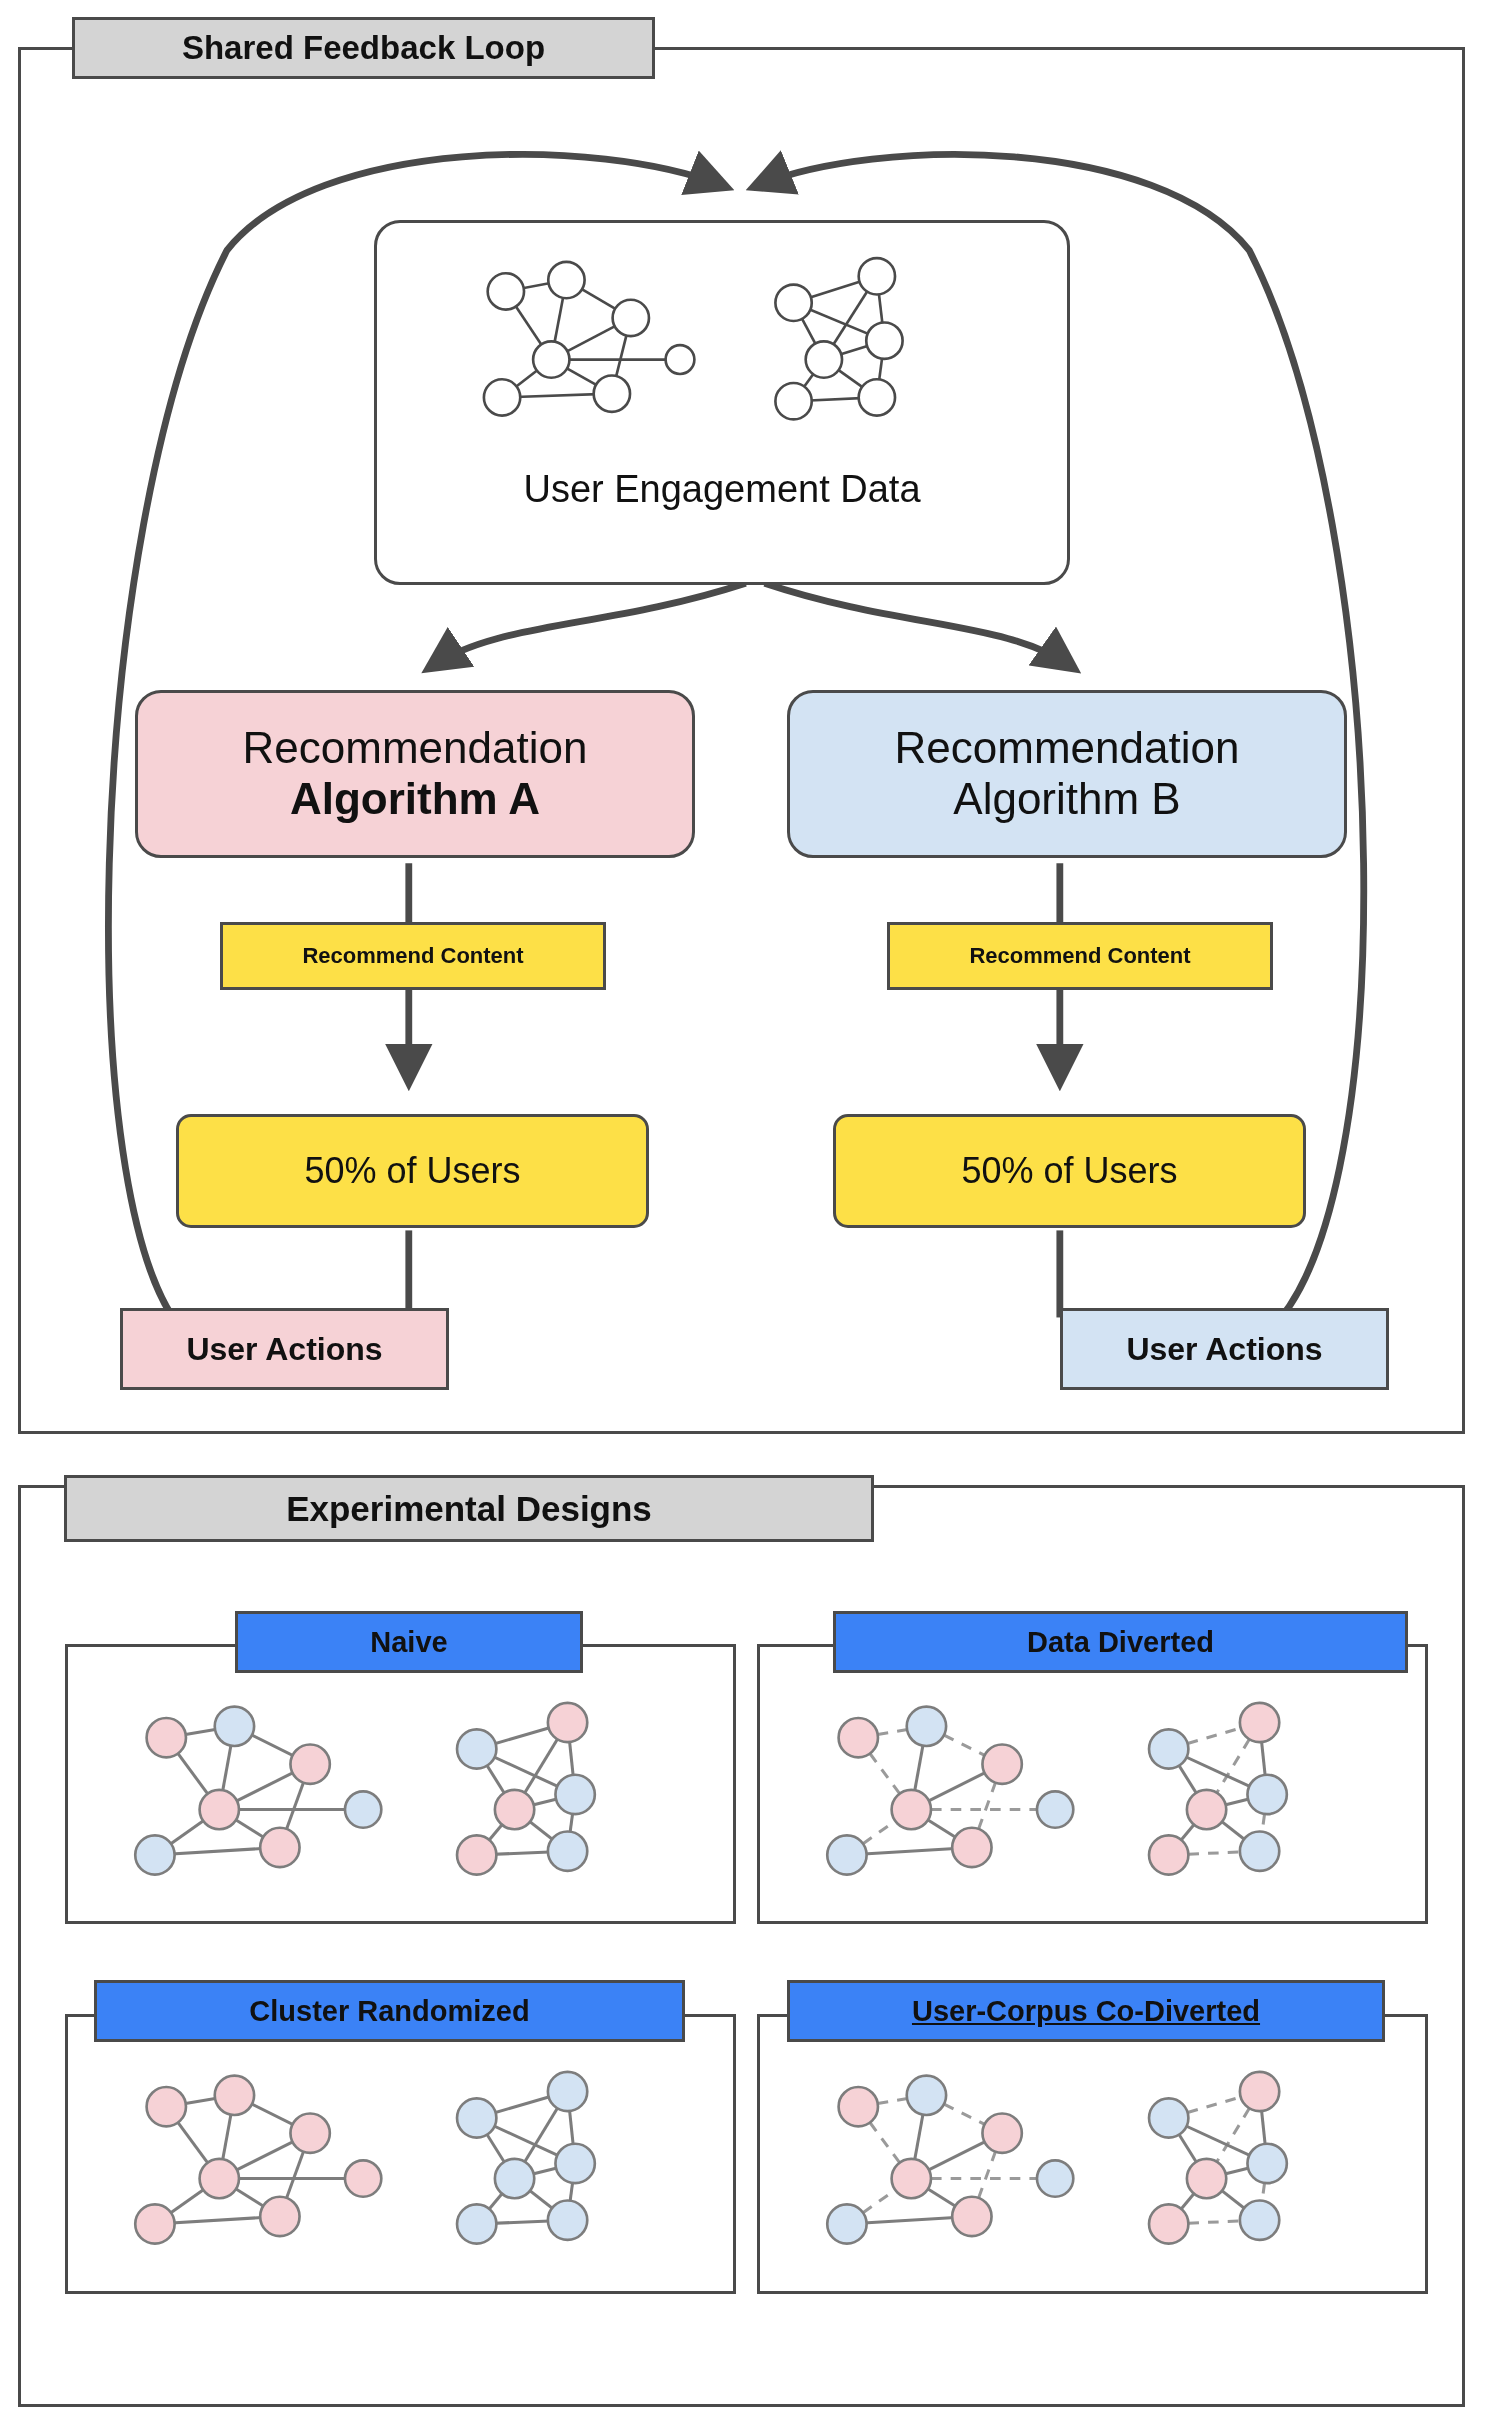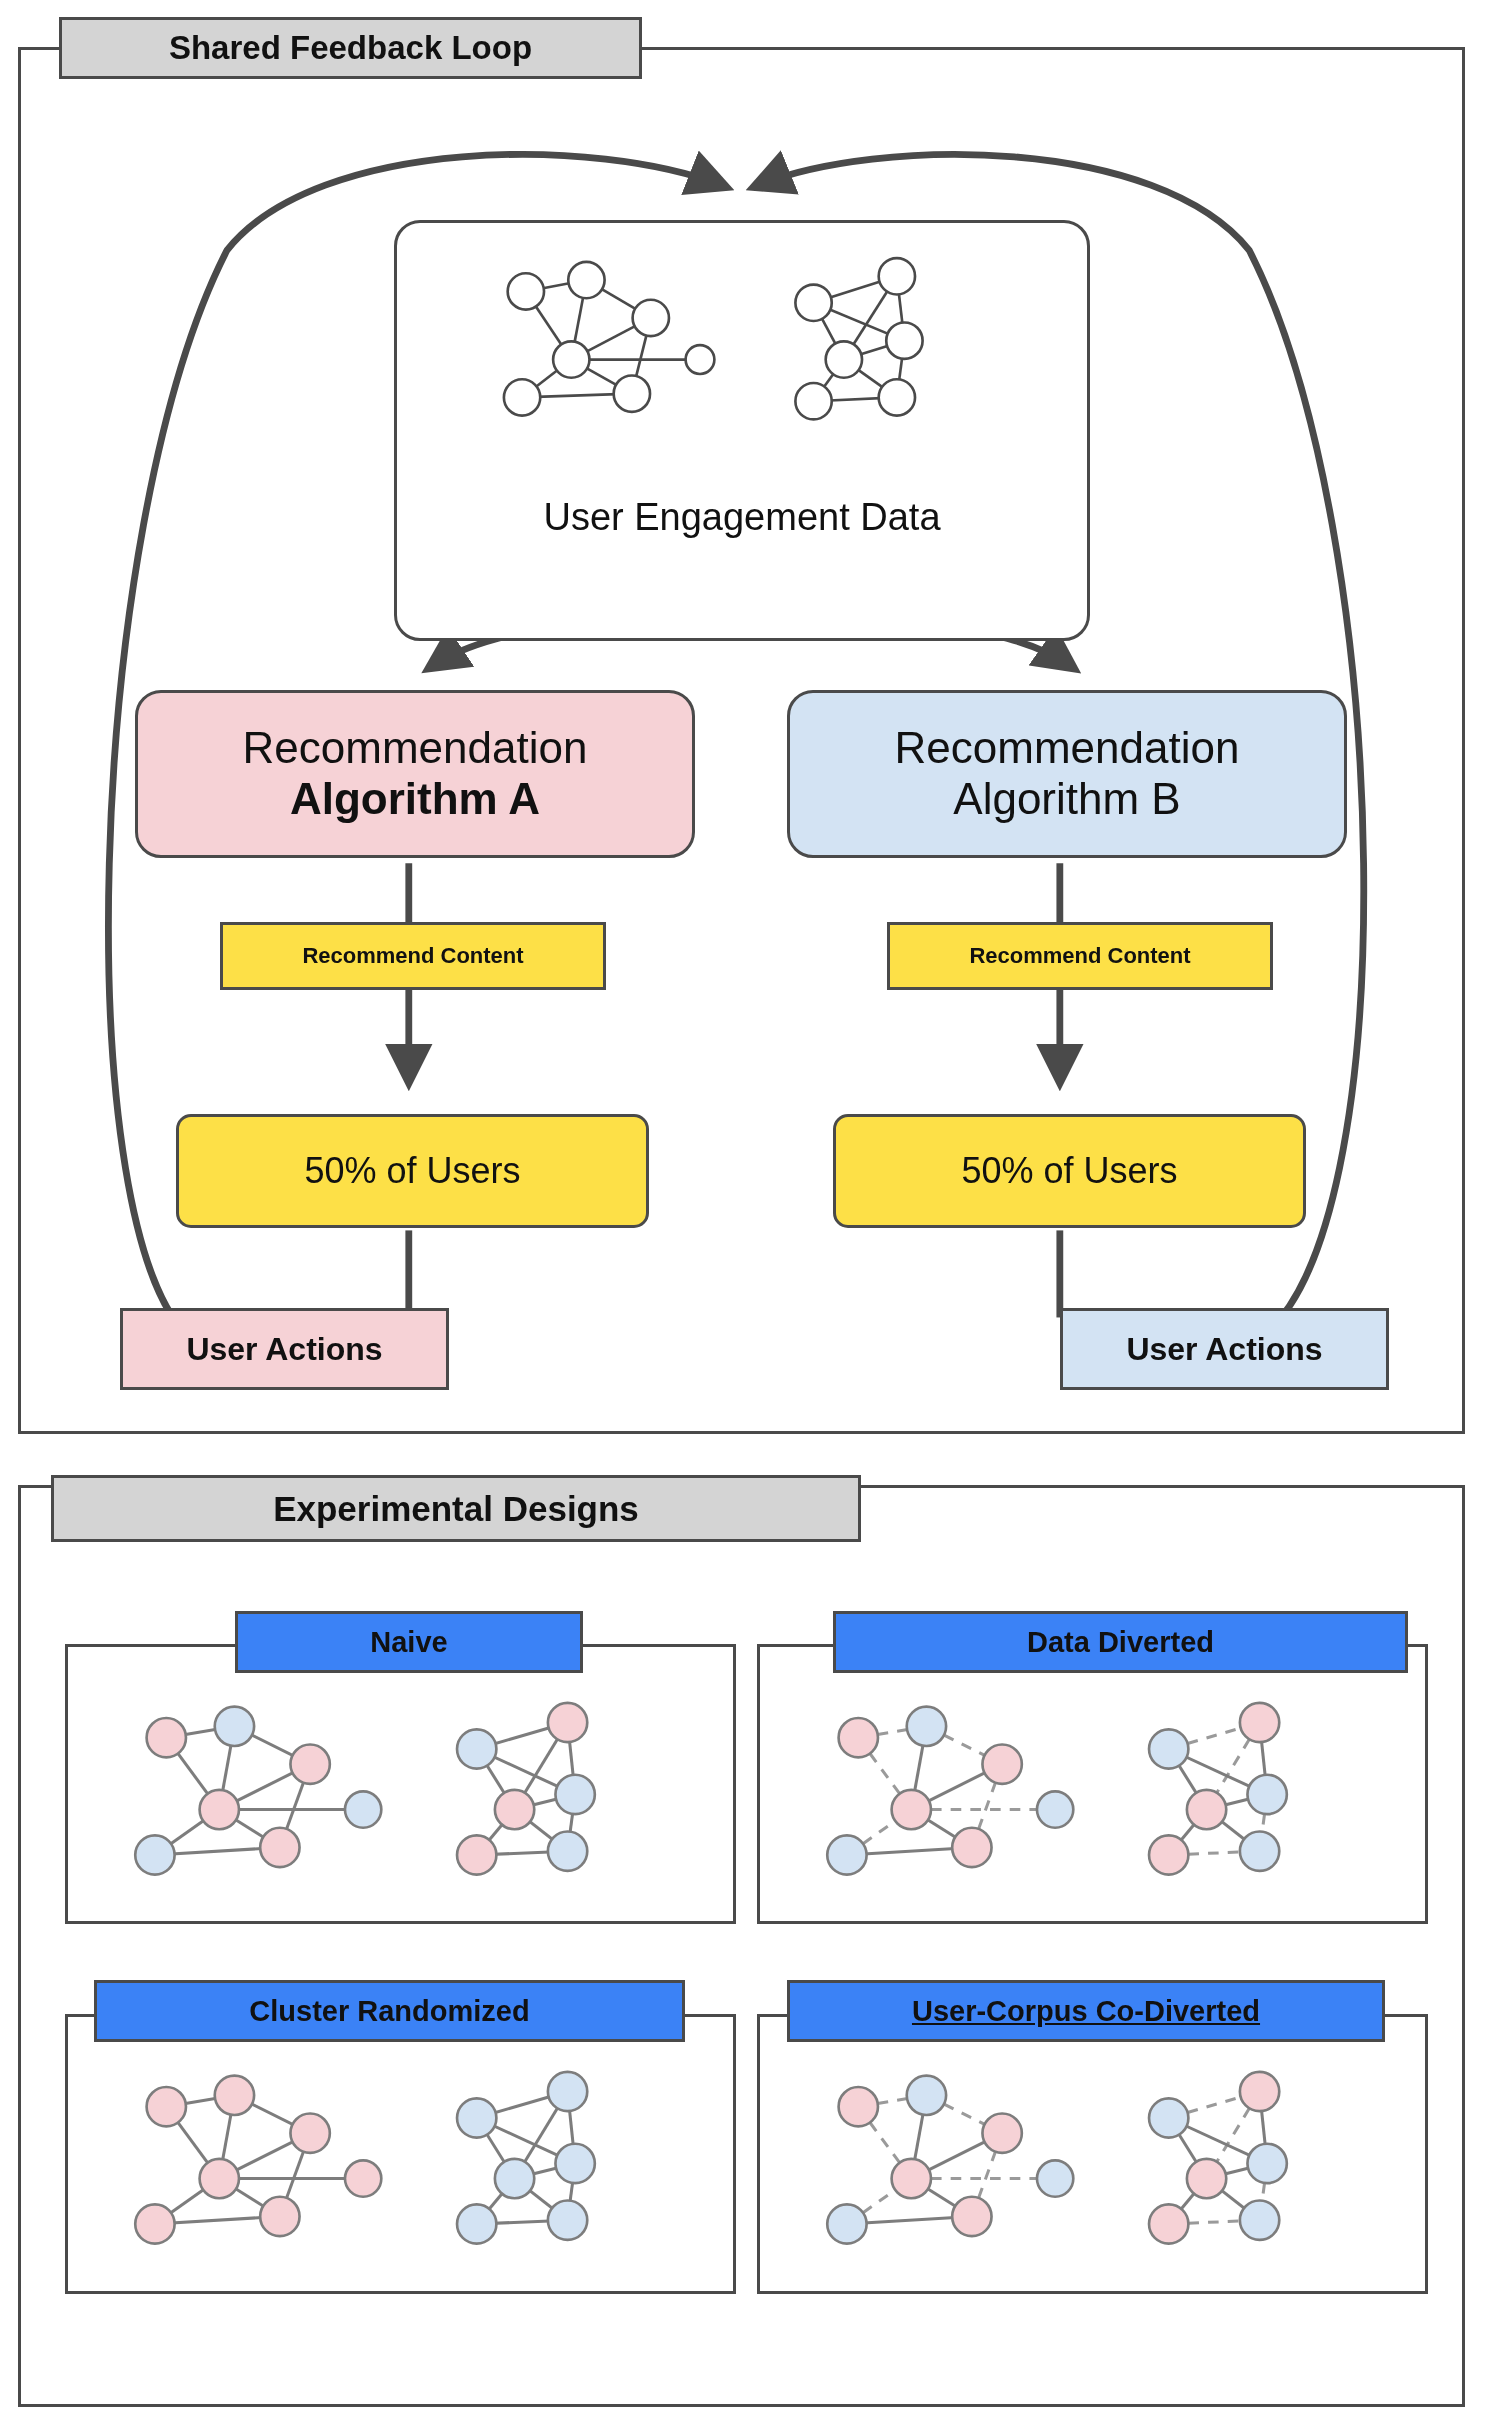--- a/index.html
+++ b/index.html
@@ -26,20 +26,21 @@
   .panel-title {
     position: absolute;
     background: #d4d4d4;
     border: 3px solid #4a4a4a;
     box-sizing: border-box;
     font-weight: bold;
     display: flex;
     align-items: center;
     justify-content: center;
     z-index: 5;
+    margin-left: 13px;
   }
   .sub-panel {
     position: absolute;
     border: 3px solid #4a4a4a;
     background: #ffffff;
     box-sizing: border-box;
   }
   .sub-title {
     position: absolute;
     background: #3b82f6;
@@ -115,21 +116,21 @@
 
   <line x1="540" y1="1140" x2="540" y2="1425" stroke="#4a4a4a" stroke-width="9" marker-end="url(#arrowhead)"></line>
 
   <line x1="1400" y1="1140" x2="1400" y2="1425" stroke="#4a4a4a" stroke-width="9" marker-end="url(#arrowhead)"></line>
 
   <line x1="540" y1="1625" x2="540" y2="1740" stroke="#4a4a4a" stroke-width="9"></line>
 
   <line x1="1400" y1="1625" x2="1400" y2="1740" stroke="#4a4a4a" stroke-width="9"></line>
 </svg>
 
-<div class="node-box rounded" style="left:394px; top:220px; width:696px; height:421px;text-align:center;">
+<div class="node-box rounded" style="left:374px; top:220px; width:696px; height:365px;text-align:center;">
   <svg class="graph-svg" style="left:53px; top:23px;" width="606" height="212" viewBox="0 0 800 280">
     <g stroke="#4a4a4a" stroke-width="3.5" fill="none">
       <line x1="100" y1="60" x2="180" y2="45"></line>
       <line x1="180" y1="45" x2="265" y2="95"></line>
       <line x1="100" y1="60" x2="160" y2="150"></line>
       <line x1="180" y1="45" x2="160" y2="150"></line>
       <line x1="160" y1="150" x2="265" y2="95"></line>
       <line x1="160" y1="150" x2="240" y2="195"></line>
       <line x1="160" y1="150" x2="330" y2="150"></line>
       <line x1="95" y1="200" x2="160" y2="150"></line>

